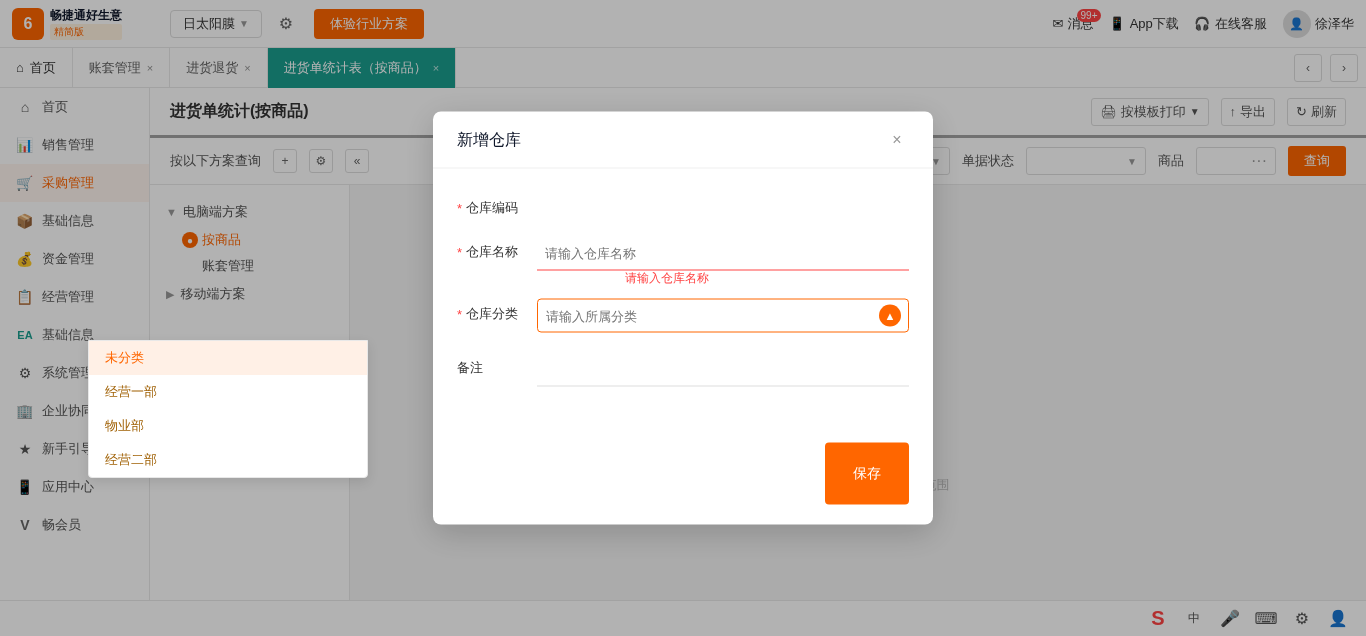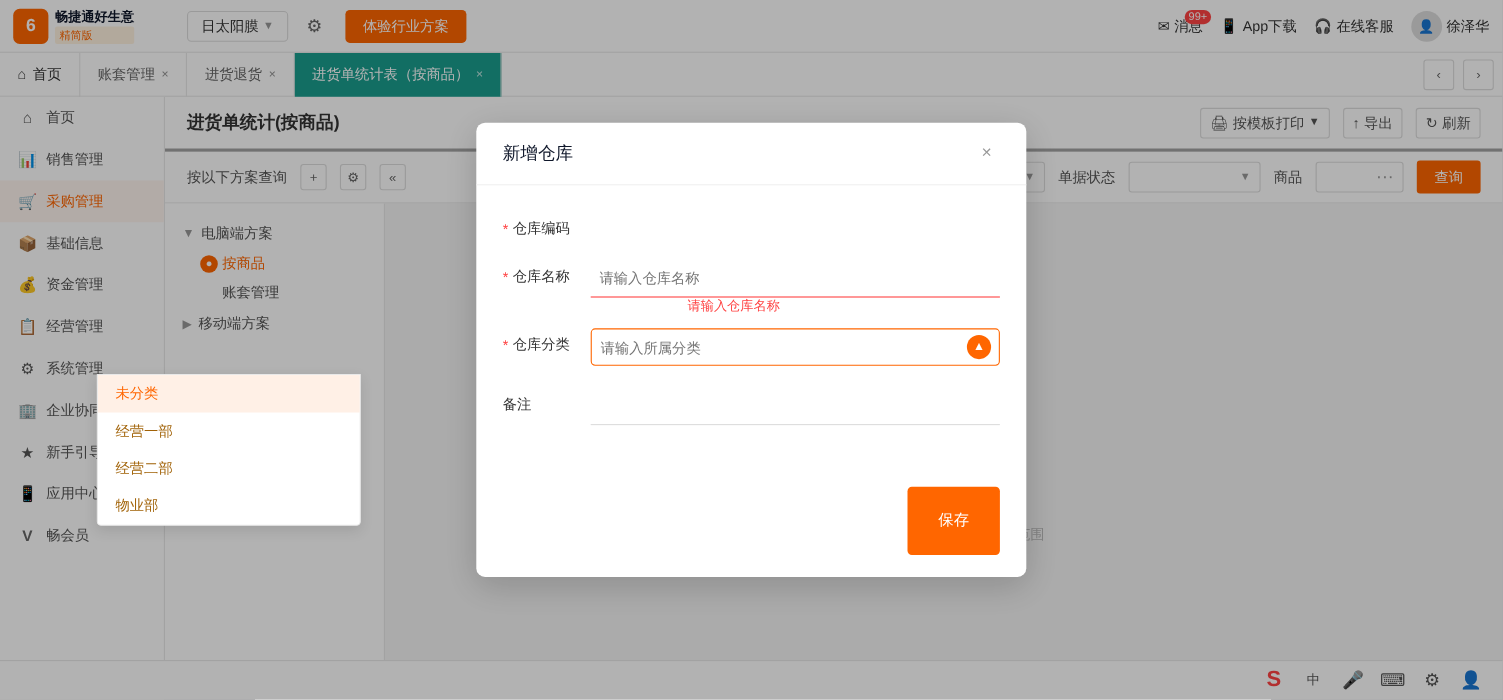--- a/index.html
+++ b/index.html
@@ -185,21 +185,21 @@
       width: 100%; height: 34px; border: 1px solid #ff6600; border-radius: 4px;
       font-size: 13px; color: #999; padding: 4px 8px; outline: none; background: #fff;
     }
     .form-select-arrow {
       position: absolute; right: 8px; top: 50%; transform: translateY(-50%);
       width: 22px; height: 22px; background: #ff6600; border-radius: 50%;
       display: flex; align-items: center; justify-content: center; color: #fff; font-size: 11px; cursor: pointer;
     }
     
     .dropdown-list {
-      position: absolute; left: 88px; top: 340px; width: 240px;
+      position: absolute; left: 88px; top: 340px; width: 280px;
       background: #fff; border: 1px solid #e8e8e8; border-radius: 0 0 4px 4px;
       z-index: 300; box-shadow: 0 4px 12px rgba(0,0,0,0.1);
     }
     .dropdown-item {
       padding: 8px 16px; font-size: 13px; color: #a16207; cursor: pointer;
     }
     .dropdown-item.selected { background: #fff0e6; color: #ff6600; }
     .modal-footer {
       display: flex; justify-content: flex-end; padding: 12px 24px 20px;
       gap: 10px;
@@ -299,20 +299,24 @@
       <span class="si-icon">📦</span>
       <span>基础信息</span>
     </div>
     <div class="sidebar-item">
       <span class="si-icon">💰</span>
       <span>资金管理</span>
     </div>
     <div class="sidebar-item">
       <span class="si-icon">📋</span>
       <span>经营管理</span>
+    </div>
+    <div class="sidebar-item">
+      <span class="si-icon" style="font-size:11px;font-weight:bold;color:#1a9e8f;">EA</span>
+      <span>基础信息</span>
     </div>
     <div class="sidebar-item">
       <span class="si-icon">⚙</span>
       <span>系统管理</span>
     </div>
     <div class="sidebar-item">
       <span class="si-icon">🏢</span>
       <span>企业协同</span>
     </div>
     <div class="sidebar-item">
@@ -462,22 +466,22 @@
     </div>
   </div>
   <div class="modal-footer">
     <button class="btn-save">保存</button>
   </div>
 </div>
 
 <div class="dropdown-list">
   <div class="dropdown-item selected">未分类</div>
   <div class="dropdown-item">经营一部</div>
+  <div class="dropdown-item">物业部</div>
   <div class="dropdown-item">经营二部</div>
-  <div class="dropdown-item">物业部</div>
 </div>
 
 <div class="bottom-bar">
   <div class="bottom-icon" style="color:#ff4444;font-weight:bold;font-size:20px;">S</div>
   <div class="bottom-icon" style="font-size:12px;color:#555;">中</div>
   <div class="bottom-icon">🎤</div>
   <div class="bottom-icon">⌨</div>
   <div class="bottom-icon">⚙</div>
   <div class="bottom-icon">👤</div>
 </div>

